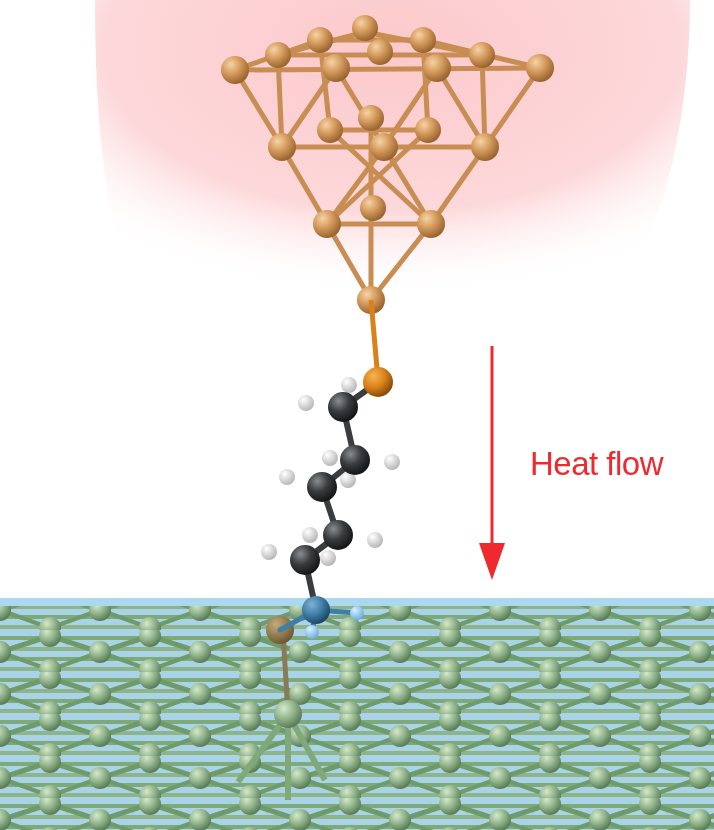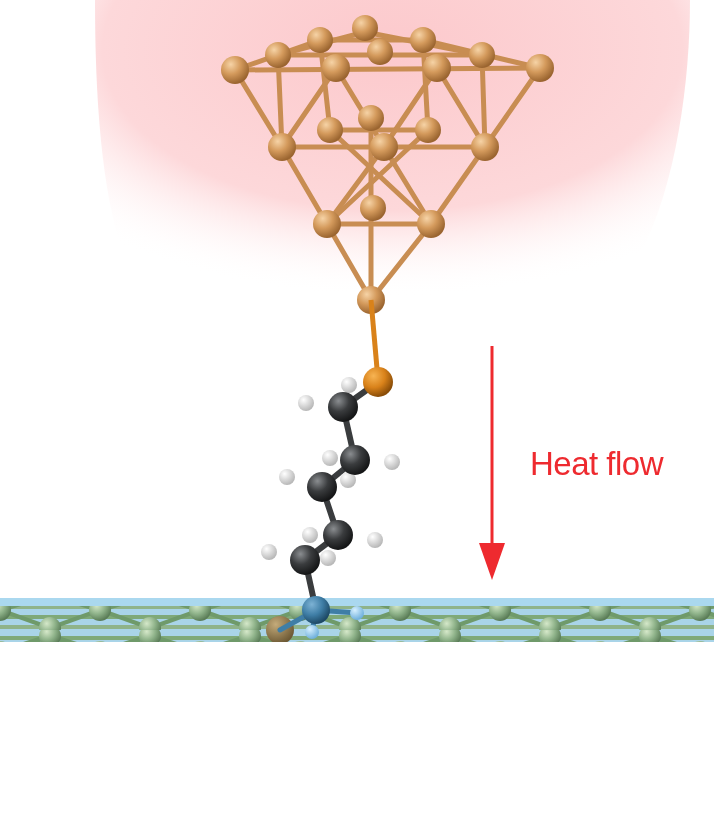--- a/index.html
+++ b/index.html
@@ -1,16 +1,16 @@
 <!DOCTYPE html>
 <html><head>
 <meta charset="utf-8">
 <style>
   html, body { margin:0; padding:0; background:#ffffff; }
-  #stage { position:relative; width:714px; height:642px; overflow:hidden; background:#ffffff; }
+  #stage { position:relative; width:714px; height:830px; overflow:hidden; background:#ffffff; }
   svg { position:absolute; left:0; top:0; }
   .label { position:absolute; left:530px; top:445px; font-family:"Liberation Sans", sans-serif; font-size:33px; color:#ee2a2f; letter-spacing:-0.5px; }
 </style>
 </head>
 <body>
 
 <div id="stage">
 <svg width="714" height="830" viewBox="0 0 714 830">
   <defs>
     <radialGradient id="glow" cx="0.5" cy="0.15" r="0.75">

